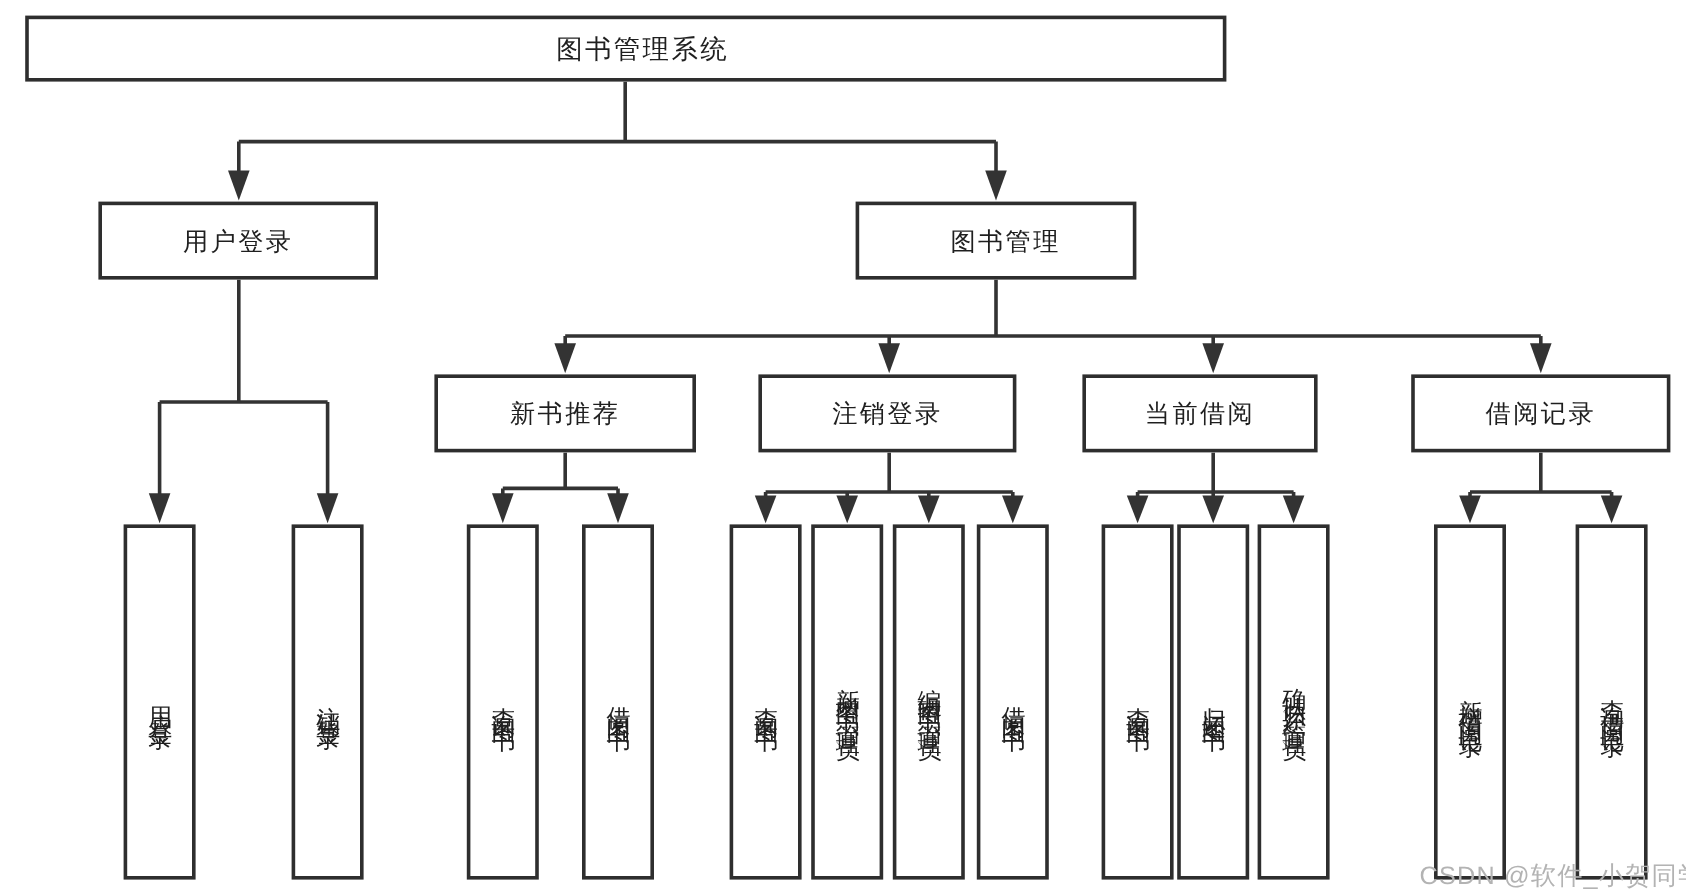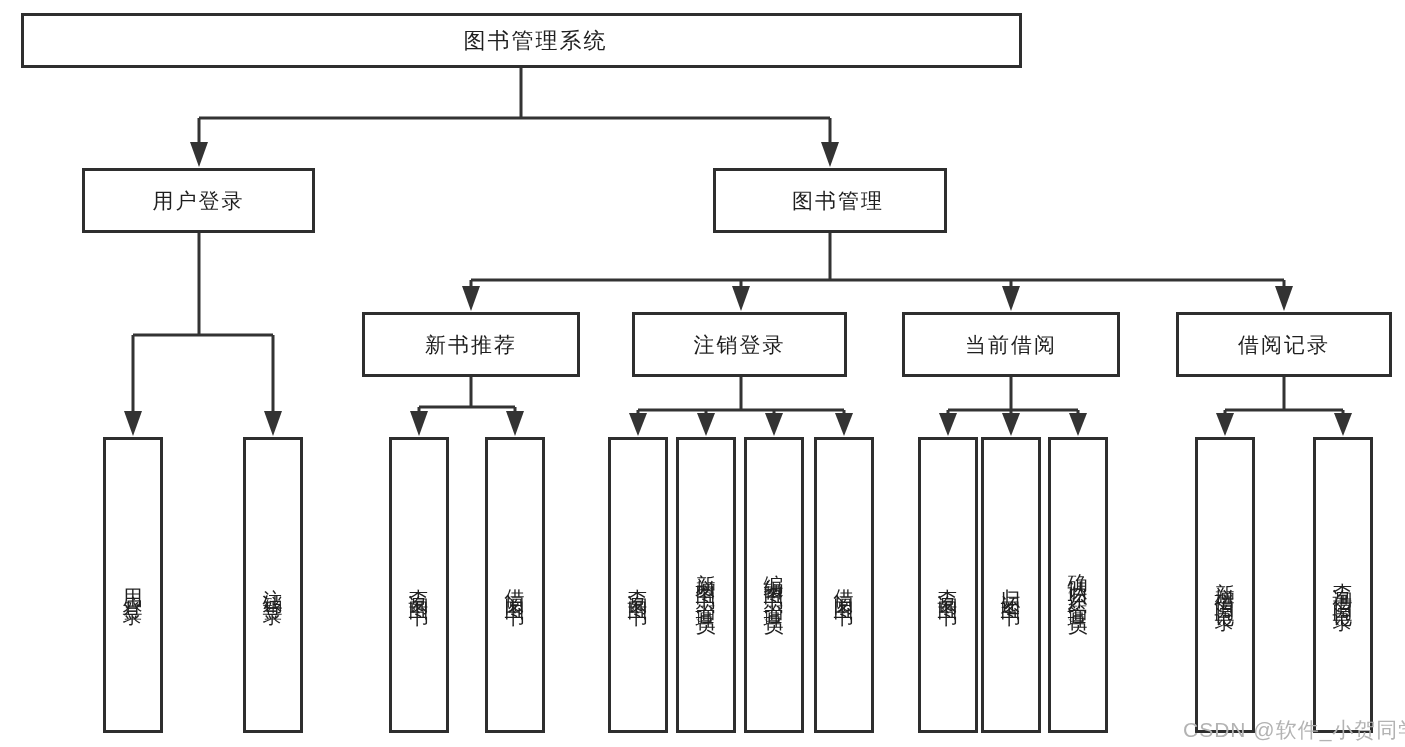--- a/index.html
+++ b/index.html
@@ -65,21 +65,21 @@
     </g>
   </svg>
 
   <div class="node hbox rootbox" style="left:21px;top:13px;width:1001px;height:55px;padding-left:28px;">图书管理系统</div>
 
   <div class="node hbox" style="left:82px;top:168px;width:233px;height:65px;">用户登录</div>
   <div class="node hbox" style="left:713px;top:168px;width:234px;height:65px;padding-left:16px;">图书管理</div>
 
   <div class="node hbox" style="left:362px;top:312px;width:218px;height:65px;">新书推荐</div>
   <div class="node hbox" style="left:632px;top:312px;width:215px;height:65px;">注销登录</div>
-  <div class="node hbox" style="left:902px;top:312px;width:218px;height:65px;">当前借阅</div>
+  <div class="node hbox" style="left:902px;top:312px;width:196px;height:65px;">当前借阅</div>
   <div class="node hbox" style="left:1176px;top:312px;width:216px;height:65px;">借阅记录</div>
 
   <div class="node vbox" style="left:103px;">用户登录</div>
   <div class="node vbox" style="left:243px;">注销登录</div>
 
   <div class="node vbox" style="left:389px;">查询图书</div>
   <div class="node vbox" style="left:485px;">借阅图书</div>
 
   <div class="node vbox" style="left:608px;">查询图书</div>
   <div class="node vbox" style="left:676px;">新增图书（管理员）</div>

